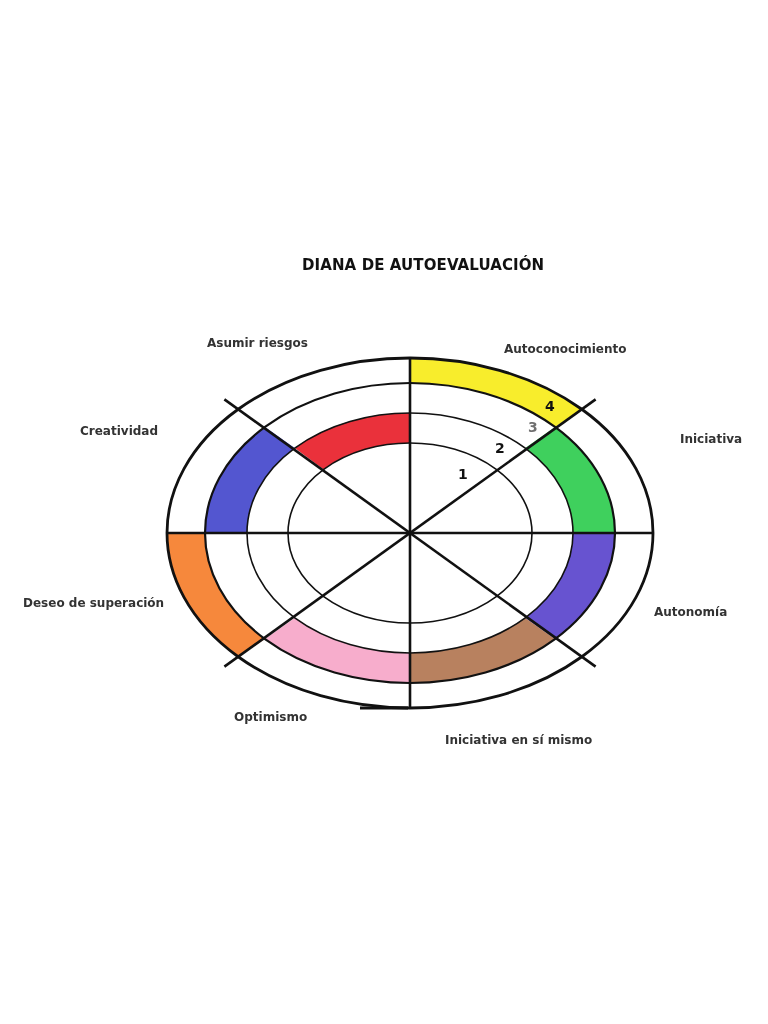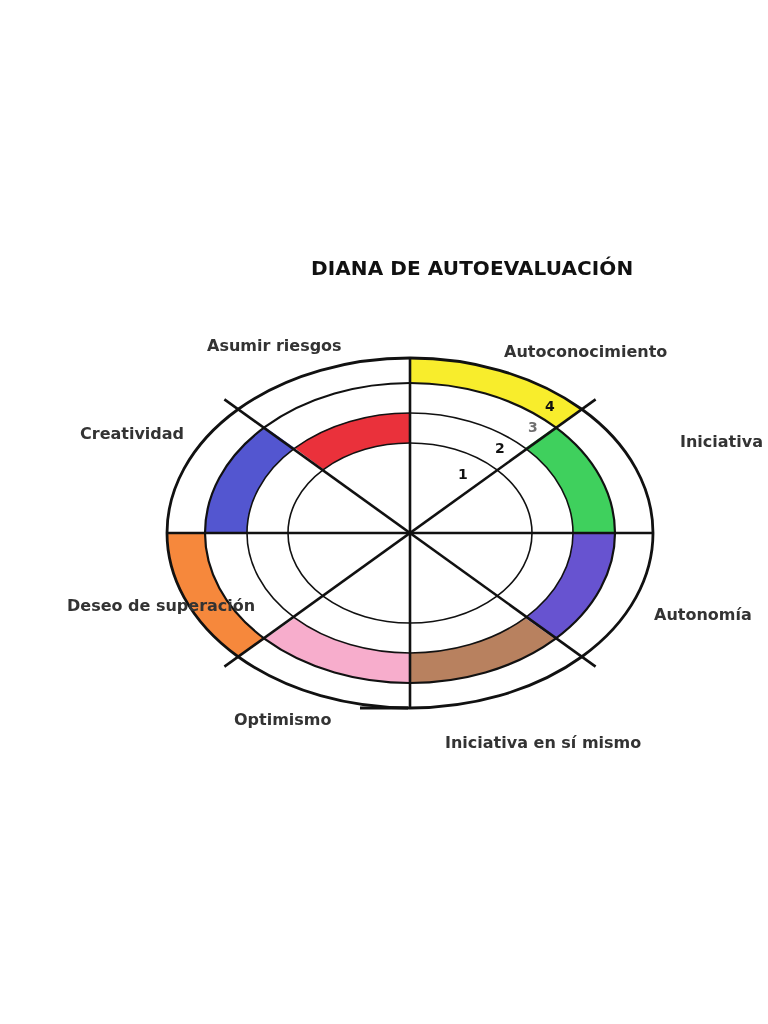--- a/index.html
+++ b/index.html
@@ -9,31 +9,31 @@
     }
     body {
       width: 768px;
       height: 1024px;
       position: relative;
       overflow: hidden;
       font-family: "DejaVu Sans", "Liberation Sans", sans-serif;
     }
     .title {
       position: absolute;
-      left: 311px;
+      left: 302px;
       top: 256px;
-      font-size: 20px;
+      font-size: 15px;
       font-weight: bold;
       color: #111111;
       letter-spacing: 0.1px;
       white-space: nowrap;
     }
     .label {
       position: absolute;
-      font-size: 16px;
+      font-size: 12px;
       color: #333333;
       white-space: nowrap;
       font-weight: 600;
     }
     svg.diana {
       position: absolute;
       left: 0;
       top: 0;
     }
     .num {
@@ -77,16 +77,16 @@
       <text x="495" y="453" class="num">2</text>
       <text x="528" y="432" class="num" fill="#c9b800" opacity="0.6" font-size="12">3</text>
       <text x="545" y="411" class="num" font-size="17">4</text>
     </g>
 </svg>
 
 <div class="label" style="left:207px; top:336px;">Asumir riesgos</div>
 <div class="label" style="left:504px; top:342px;">Autoconocimiento</div>
 <div class="label" style="left:80px; top:424px;">Creatividad</div>
 <div class="label" style="left:680px; top:432px;">Iniciativa</div>
-<div class="label" style="left:23px; top:596px;margin-left:44px;">Deseo de superación</div>
+<div class="label" style="left:23px; top:596px;">Deseo de superación</div>
 <div class="label" style="left:654px; top:605px;">Autonomía</div>
 <div class="label" style="left:234px; top:710px;">Optimismo</div>
 <div class="label" style="left:445px; top:733px;">Iniciativa en sí mismo</div>
 
 </body></html>

